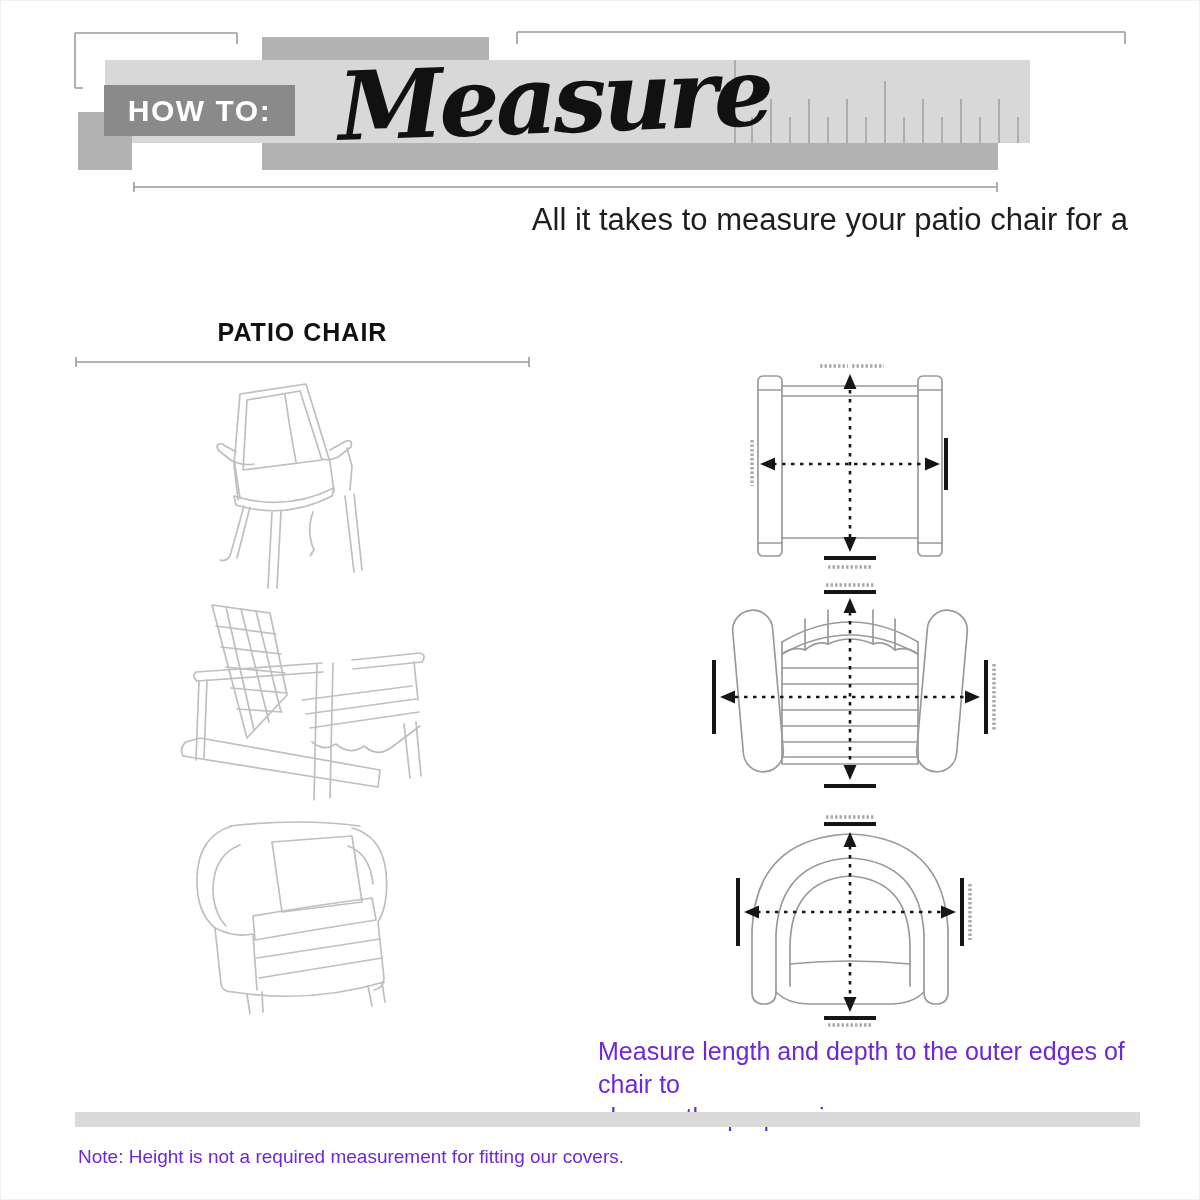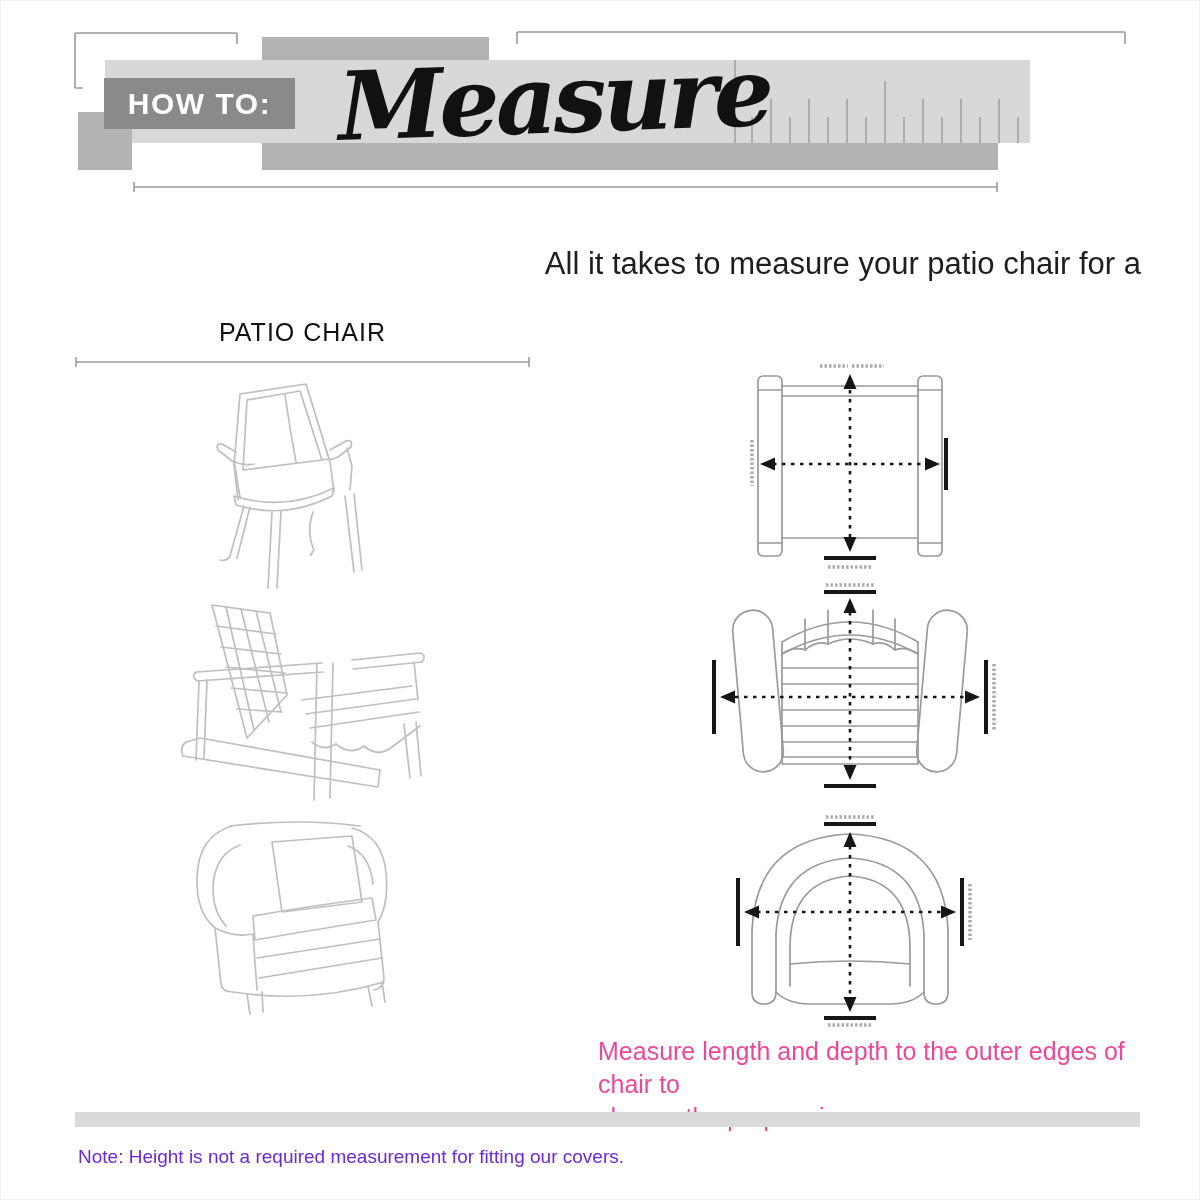--- a/index.html
+++ b/index.html
@@ -18,46 +18,46 @@
     font-family:"Liberation Sans",sans-serif;color:var(--ink);
     overflow:hidden;box-shadow:inset 0 0 0 1px #f0f0f0;
   }
   .abs{position:absolute;}
   
   .band-light{left:105px;top:60px;width:925px;height:83px;background:var(--band-light);}
   .rect-top{left:262px;top:37px;width:227px;height:48px;background:var(--band-mid);}
   .rect-left{left:78px;top:112px;width:54px;height:58px;background:var(--band-mid);}
   .band-dark{left:262px;top:143px;width:736px;height:27px;background:var(--band-mid);}
   .kicker-box{
-    left:104px;top:78px;width:191px;height:51px;background:var(--kicker-box);
+    left:104px;top:85px;width:191px;height:51px;background:var(--kicker-box);
     display:flex;align-items:center;justify-content:center;
   }
   .kicker-box span{
     color:#fff;font-weight:bold;font-size:30px;letter-spacing:1.5px;
     font-family:"Liberation Sans",sans-serif;
   }
   .script-title{
     left:338px;top:46px;width:400px;
     font-family:"DejaVu Serif","Liberation Serif",serif;
     font-style:italic;font-weight:bold;font-size:95px;line-height:108px;
     letter-spacing:-4px;color:#111;transform:rotate(-2deg);
   }
   .header-lines{left:0;top:0;}
   
   .intro{
-    right:59px;top:200px;width:660px;text-align:right;
-    font-size:31px;line-height:39px;color:#1e1e1e;margin-top:44px;
+    right:72px;top:200px;width:660px;text-align:right;
+    font-size:31px;line-height:39px;color:#1e1e1e;
   }
   
   .section-label{
     left:75px;top:318px;width:455px;text-align:center;
-    font-size:25px;font-weight:normal;letter-spacing:1px;color:#111;
-  }
-  
-  .caption{left:598px;top:1035px;width:560px;font-size:25px;line-height:33px;color:#ec4899;}
+    font-size:25px;font-weight:bold;letter-spacing:1px;color:#111;
+  }
+  
+  .caption{left:598px;top:1035px;width:560px;font-size:25px;line-height:33px;color:#6d28d9;}
   .bottom-bar{left:75px;top:1112px;width:1065px;height:15px;background:#dadada;}
   .note{left:78px;top:1146px;width:900px;font-size:19px;color:#6d28d9;}
   svg{display:block;}
   .sk{stroke:var(--sketch);stroke-width:1.7;fill:none;stroke-linecap:round;stroke-linejoin:round;}
   .dg{stroke:var(--diagram);stroke-width:1.7;fill:none;stroke-linecap:round;stroke-linejoin:round;}
   .dash{stroke:var(--ink);stroke-width:2.6;fill:none;stroke-dasharray:3.5 5.5;}
   .bar{stroke:var(--ink);stroke-width:4;fill:none;}
   .arw{fill:var(--ink);stroke:none;}
   .micro{stroke:var(--micro);stroke-width:3.5;fill:none;stroke-dasharray:2.5 2;}
   .hl{stroke:var(--rule);stroke-width:1.6;fill:none;}

